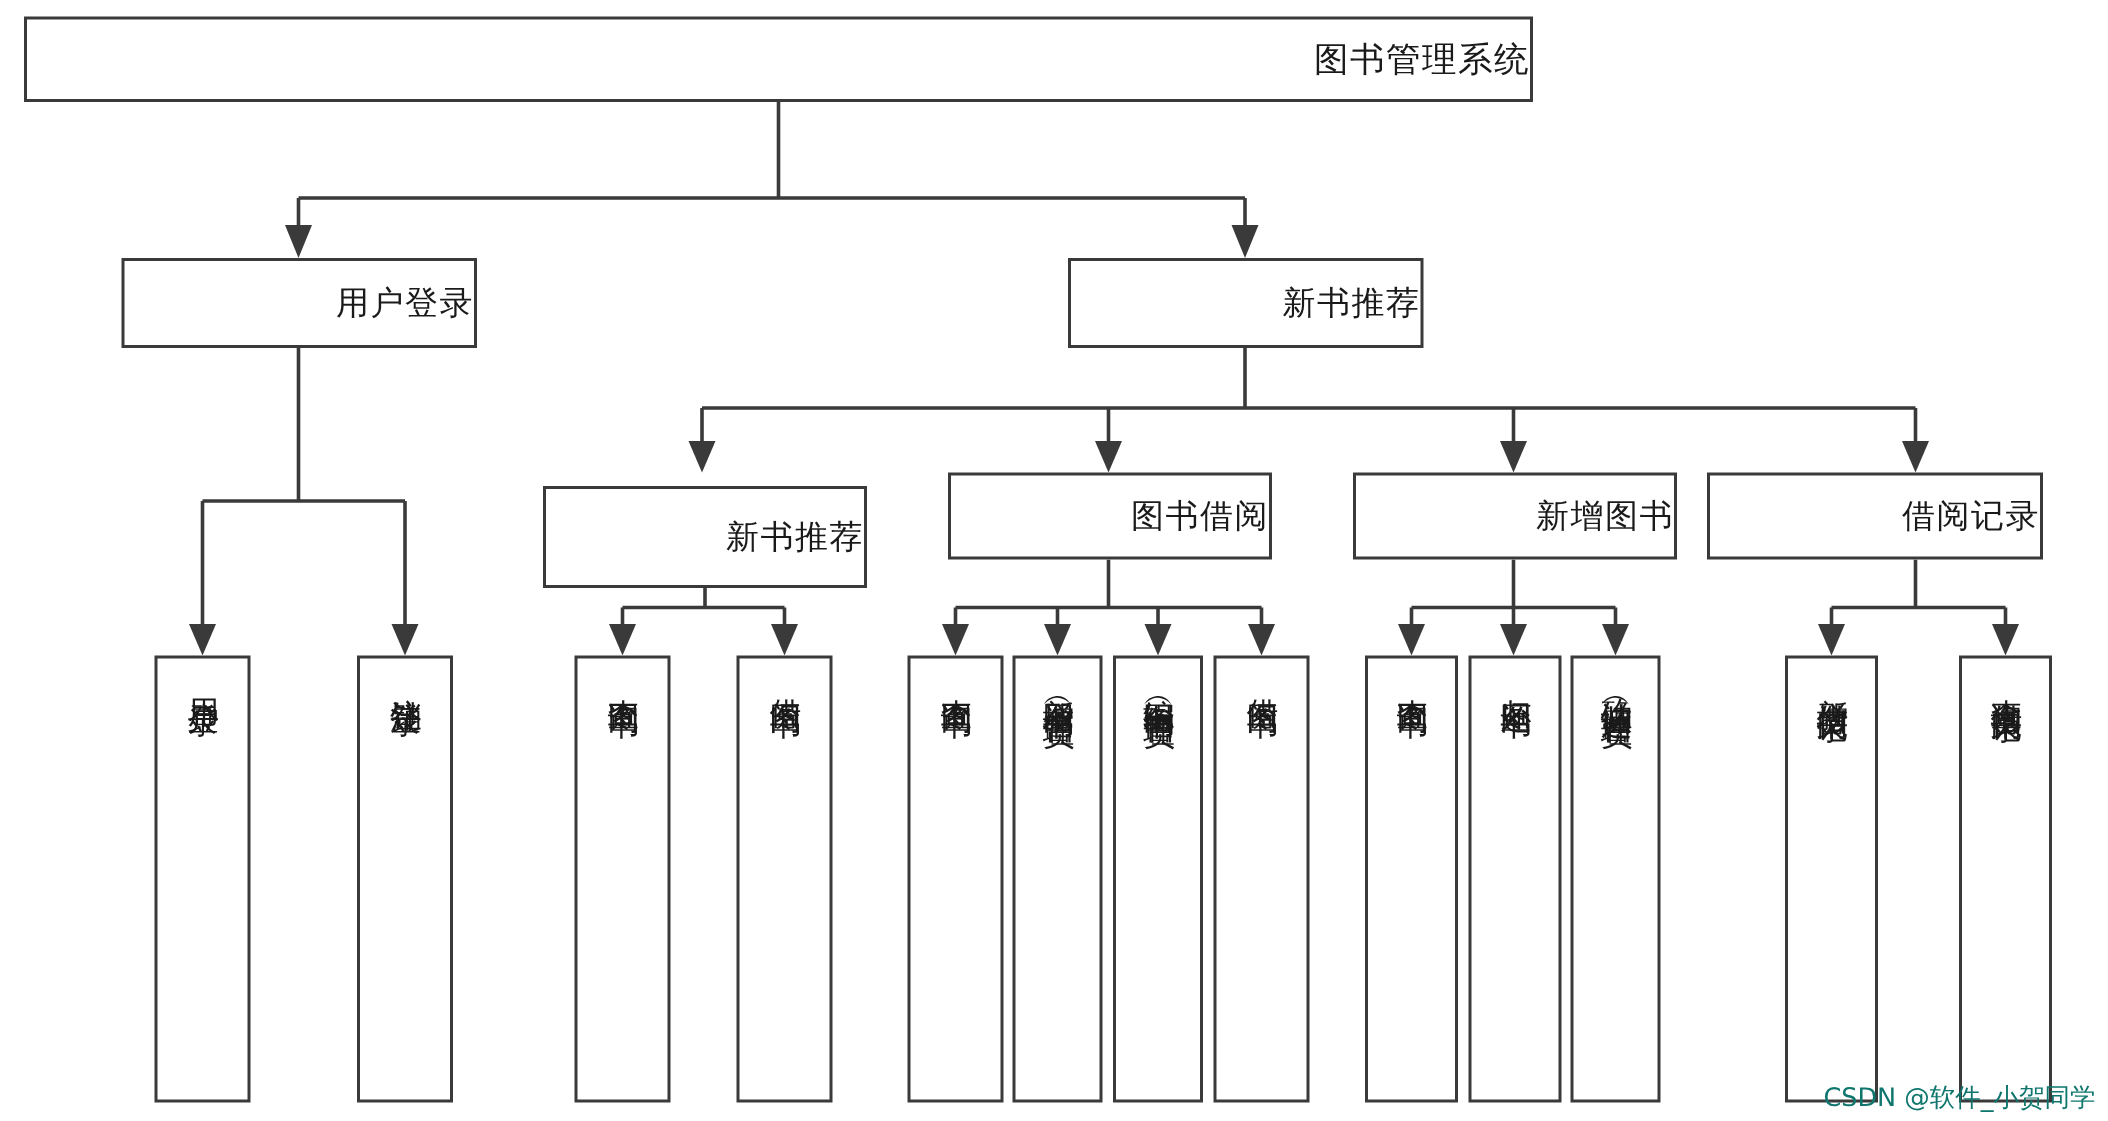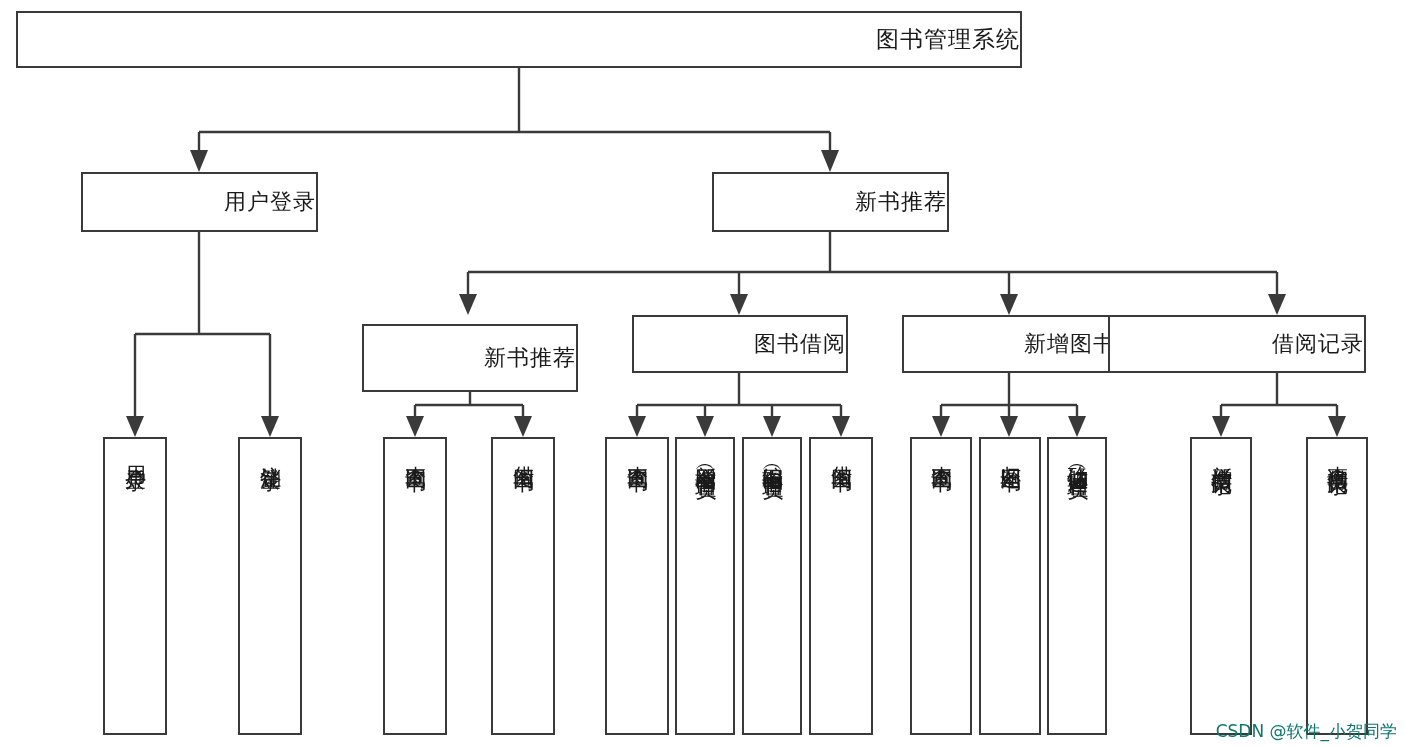--- a/index.html
+++ b/index.html
@@ -179,21 +179,21 @@
   </div>
 
   <div class="node h" style="left:632px; top:315px; width:216px; height:58px;">
     <span>图书借阅</span>
   </div>
 
   <div class="node h" style="left:902px; top:315px; width:216px; height:58px;">
     <span>新增图书</span>
   </div>
 
-  <div class="node h" style="left:1108px; top:315px; width:258px; height:58px;">
+  <div class="node h" style="left:1138px; top:315px; width:224px; height:58px;">
     <span>借阅记录</span>
   </div>
 
   <div class="node v" style="left:103px; top:437px; width:64px; height:298px;">
     <span class="vtext">用户登录</span>
   </div>
 
   <div class="node v" style="left:238px; top:437px; width:64px; height:298px;">
     <span class="vtext">注销登录</span>
   </div>

